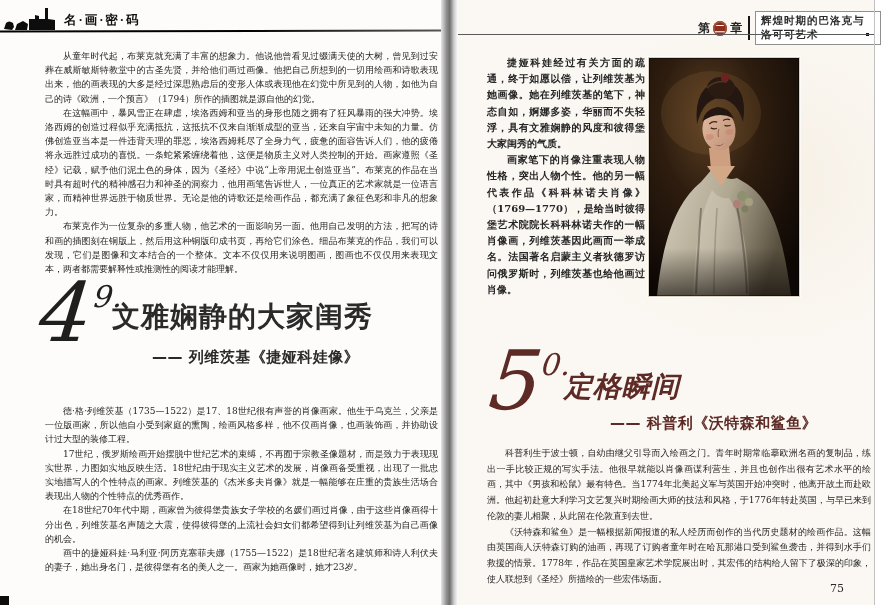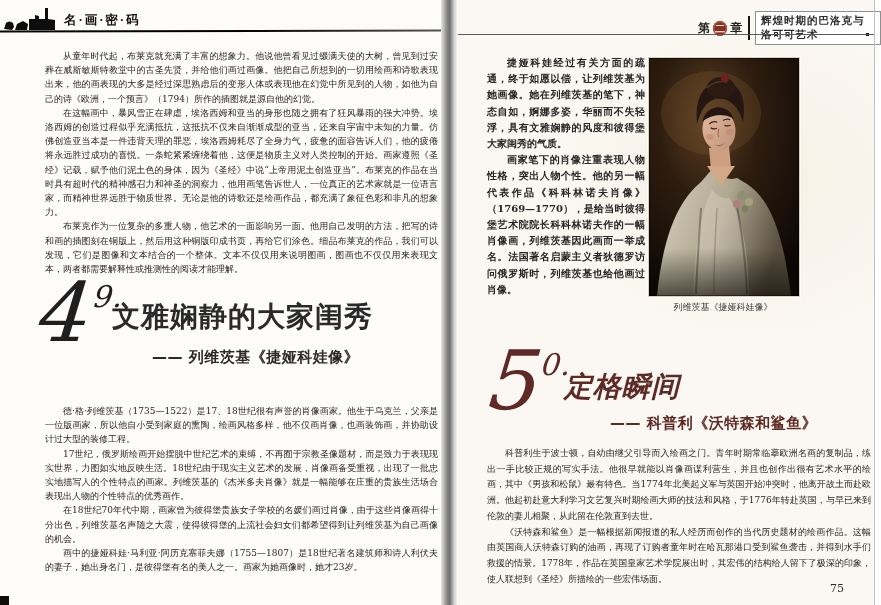--- a/index.html
+++ b/index.html
@@ -95,21 +95,21 @@
       <span class="num-big">4</span>
       <span class="num-small">9.</span>
       <span class="sec-title">文雅娴静的大家闺秀</span>
       <span class="sec-sub">—— 列维茨基《捷娅科娃像》</span>
     </div>
 
     <div class="bodytext lp-bottom">
       <p>德·格·列维茨基（1735—1522）是17、18世纪很有声誉的肖像画家。他生于乌克兰，父亲是一位版画家，所以他自小受到家庭的熏陶，绘画风格多样，他不仅画肖像，也画装饰画，并协助设计过大型的装修工程。</p>
       <p>17世纪，俄罗斯绘画开始摆脱中世纪艺术的束缚，不再囿于宗教圣像题材，而是致力于表现现实世界，力图如实地反映生活。18世纪由于现实主义艺术的发展，肖像画备受重视，出现了一批忠实地描写人的个性特点的画家。列维茨基的《杰米多夫肖像》就是一幅能够在庄重的贵族生活场合表现出人物的个性特点的优秀画作。</p>
       <p>在18世纪70年代中期，画家曾为彼得堡贵族女子学校的名媛们画过肖像，由于这些肖像画得十分出色，列维茨基名声随之大震，使得彼得堡的上流社会妇女们都希望得到让列维茨基为自己画像的机会。</p>
-      <p>画中的捷娅科娃·马利亚·阿历克塞菲夫娜（1755—1807）是18世纪著名建筑师和诗人利伏夫的妻子，她出身名门，是彼得堡有名的美人之一。画家为她画像时，她才23岁。</p>
+      <p>画中的捷娅科娃·马利亚·阿历克塞菲夫娜（1755—1522）是18世纪著名建筑师和诗人利伏夫的妻子，她出身名门，是彼得堡有名的美人之一。画家为她画像时，她才23岁。</p>
     </div>
 
     <div class="pagenum pagenum-left">74</div>
   </div>
 
   <div class="gutter"></div>
 
   <div class="page-right"></div>
 
   <div class="chapter-row">
@@ -180,21 +180,20 @@
         <path d="M76,68 q3,1.5 6,0.5" stroke="#352015" stroke-width="1.3" fill="none"></path>
         <path d="M70,71 q-2,5 -1,8" stroke="rgba(120,70,50,0.7)" stroke-width="1" fill="none"></path>
         <path d="M64,86 q5,2.5 10,-0.5 q-4.5,5 -10,0.5 Z" fill="#a3524a"></path>
         <ellipse cx="60" cy="78" rx="4" ry="3" fill="rgba(200,100,80,0.30)"></ellipse>
         <ellipse cx="80" cy="75" rx="4" ry="3" fill="rgba(200,100,80,0.25)"></ellipse>
       </g>
       <rect x="0" y="190" width="150" height="48" fill="url(#fadeBottom)"></rect>
       <rect x="0" y="0" width="150" height="238" fill="none" stroke="rgba(0,0,0,0.45)" stroke-width="2"></rect>
     </svg>
   </div>
-  <div class="caption">列维茨基《捷娅科娃像》</div>
 
   <div class="sec sec-50">
     <span class="num-big">5</span>
     <span class="num-small">0.</span>
     <span class="sec-title">定格瞬间</span>
     <span class="sec-sub">—— 科普利《沃特森和鲨鱼》</span>
   </div>
 
   <div class="bodytext rp-bottom">
     <p>科普利生于波士顿，自幼由继父引导而入绘画之门。青年时期常临摹欧洲名画的复制品，练出一手比较正规的写实手法。他很早就能以肖像画谋利营生，并且也创作出很有艺术水平的绘画，其中《男孩和松鼠》最有特色。当1774年北美起义军与英国开始冲突时，他离开故土而赴欧洲。他起初赴意大利学习文艺复兴时期绘画大师的技法和风格，于1776年转赴英国，与早已来到伦敦的妻儿相聚，从此留在伦敦直到去世。</p>

